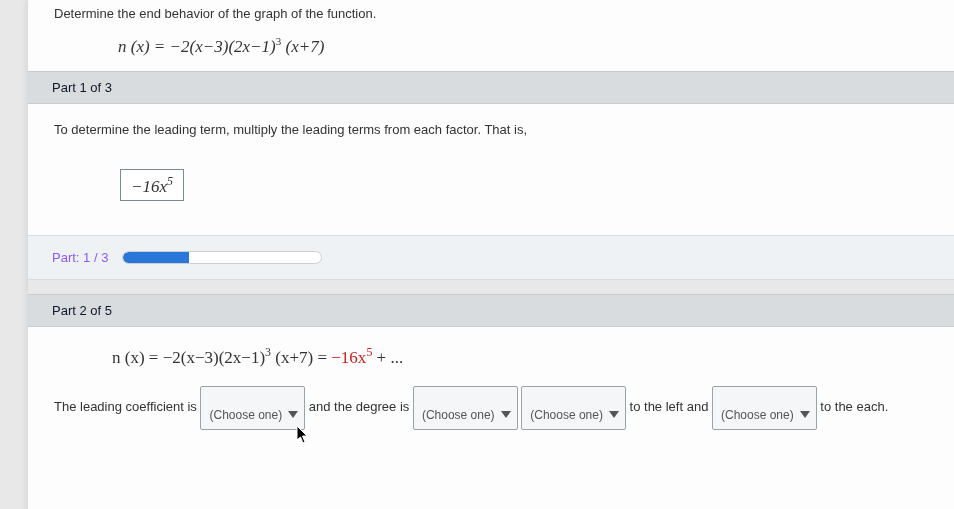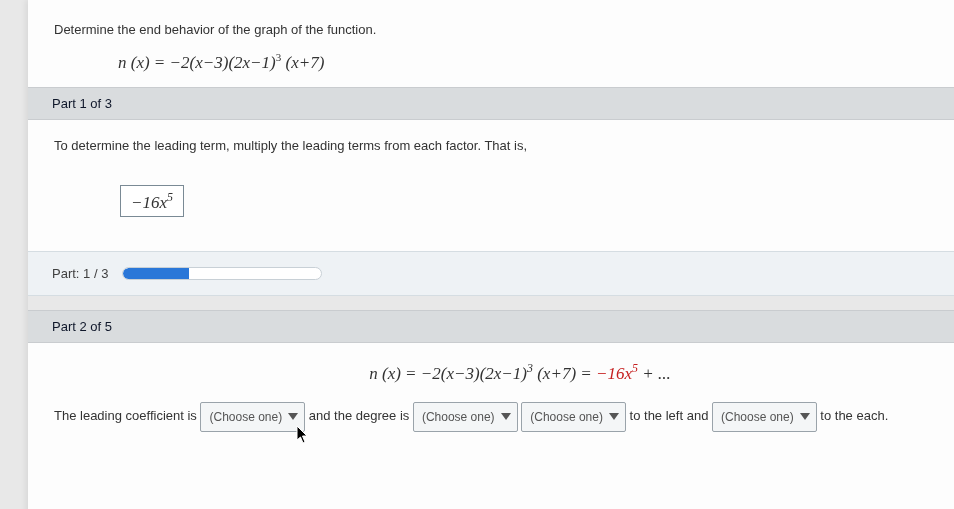--- a/index.html
+++ b/index.html
@@ -12,21 +12,21 @@
       height: 509px;
       overflow: hidden;
       position: relative;
     }
     .page {
       background: #fdfdfd;
       margin: 0 0 0 28px;
       min-height: 520px;
       box-shadow: -2px 0 6px rgba(0,0,0,0.08);
     }
-    .prompt-block { padding: 22px 26px 6px 26px; }
+    .prompt-block { padding: 6px 26px 6px 26px; }
     .formula-block { padding: 8px 26px 14px 74px; font-family: 'Georgia', 'Times New Roman', serif; font-size: 17px; font-style: italic; margin-left: 16px; }
     .formula-block sup { font-size: 0.65em; vertical-align: super; font-style: normal;}
     .part-header {
       background: #d9dcde;
       padding: 8px 24px;
       font-size: 13px;
       color: #0f172a;
       border-top: 1px solid #c9cccf;
       border-bottom: 1px solid #c9cccf;
     }
@@ -43,32 +43,32 @@
     .progress-row {
       background: #eef2f5;
       padding: 14px 24px;
       display: flex;
       align-items: center;
       gap: 14px;
       border-top: 1px solid #d5dde2;
       border-bottom: 1px solid #d5dde2;
       margin-top: 14px;
     }
-    .progress-label { font-size: 13px; color:#404040; }
+    .progress-label { font-size: 13px; color:#8b5cf6; }
     .progress-bar {
       width: 200px; height: 13px; background: #fff; border:1px solid #c8d0d6; border-radius: 7px; overflow: hidden;
     }
     .progress-fill { height: 100%; width: 33%; background: #2a77d8; border-radius: 7px 0 0 7px; }
     .spacer { height: 14px; background:#e8e8e8; }
-    .part2-formula { padding: 18px 26px 6px 84px; font-family: Georgia, 'Times New Roman', serif; font-size: 17px; font-style: italic; text-align: center;}
+    .part2-formula { padding: 18px 26px 6px 84px; font-family: Georgia, 'Times New Roman', serif; font-size: 17px; }
     .part2-formula .red { color: #c62020; font-weight: 500;}
     .part2-text { padding: 12px 26px 12px 26px; line-height: 2.0; }
     .dropdown {
       display: inline-flex; align-items: center;
-      border: 1px solid #9aa3aa; background: #f4f6f7; padding: 2px 6px 2px 8px;
+      border: 1px solid #9aa3aa; background: #f4f6f7; padding: 16px 6px 2px 8px;
       color: #555; font-size: 12px; gap: 6px; border-radius: 2px;
       cursor: pointer; vertical-align: middle;
     }
     .dropdown .tri {
       width: 0; height: 0; border-left: 5px solid transparent; border-right: 5px solid transparent; border-top: 7px solid #555;
     }
     .cursor-arrow {
       position: absolute;
       left: 296px; top: 425px;
       pointer-events: none;

